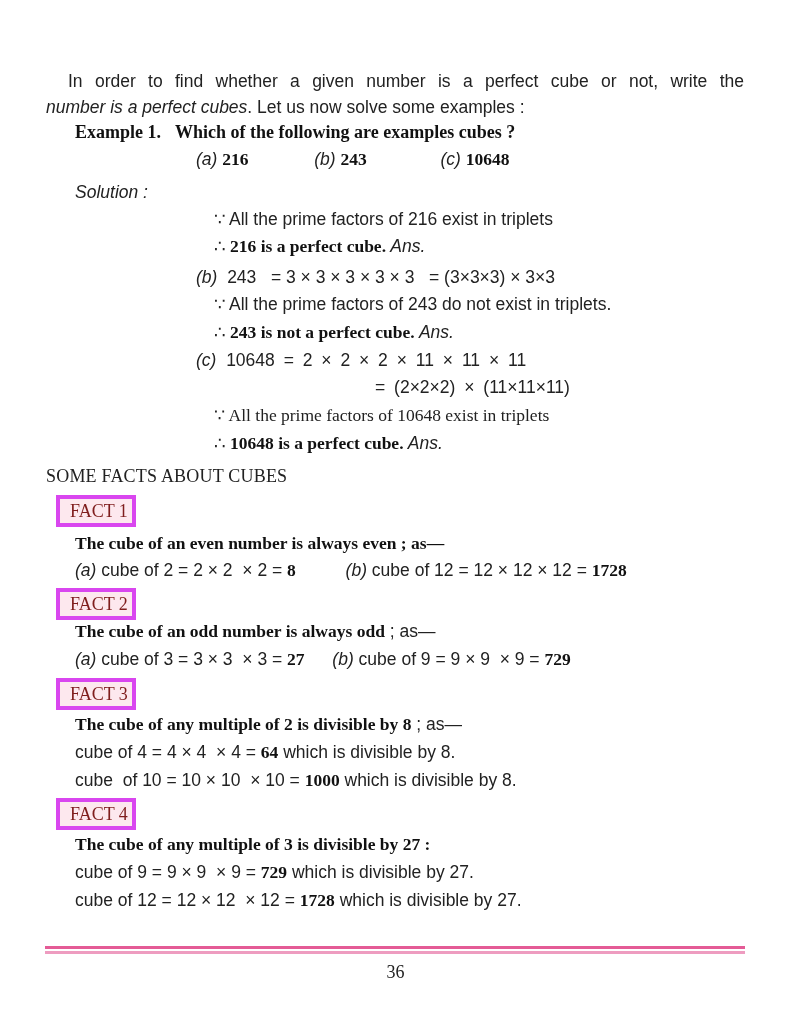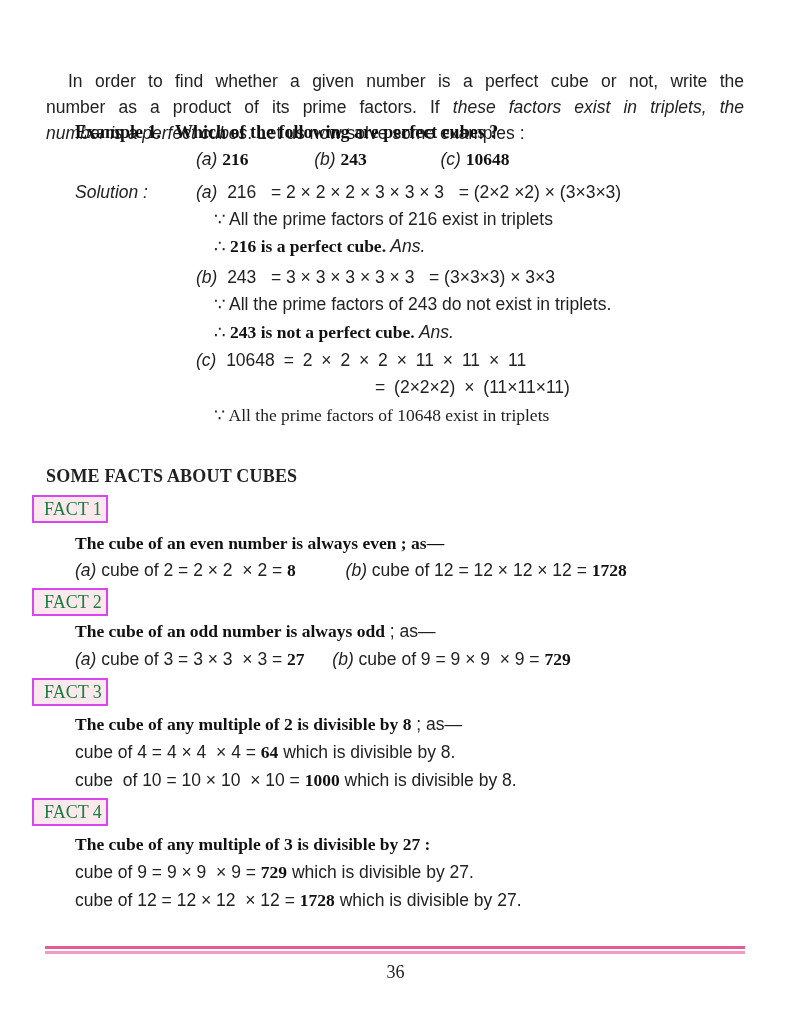--- a/index.html
+++ b/index.html
@@ -6,88 +6,84 @@
   body {
     width: 791px; height: 1024px; position: relative; overflow: hidden;
     font-family: "Liberation Sans", "DejaVu Sans", sans-serif;
     color: #222222;
   }
   .page { position: absolute; left: 0; top: 0; width: 791px; height: 1024px; }
   .line { position: absolute; white-space: nowrap; font-size: 17.5px; line-height: 22px; }
   .b { font-family: "Liberation Serif", "DejaVu Serif", serif; font-weight: bold; color: #111; }
   .i { font-style: italic; }
   .para { position: absolute; left: 46px; width: 698px; font-size: 17.5px; line-height: 26px; text-align: justify; }
-  .heading { position: absolute; left: 46px; font-family: "Liberation Serif", "DejaVu Serif", serif; font-weight: bold; font-size: 18px; letter-spacing: 0.2px; }
+  .heading { position: absolute; left: 46px; font-family: "Liberation Serif", "DejaVu Serif", serif; font-weight: normal; font-size: 18px; letter-spacing: 0.2px; }
   .fact-box {
-    position: absolute; left: 32px; height: 24px; padding: 0 4px 0 10px;
-    border: 2px solid #d946ef; background: #fde8ee;
-    font-family: "Liberation Serif", "DejaVu Serif", serif; font-size: 18px; line-height: 24px; color: #15803d;
+    position: absolute; left: 56px; height: 24px; padding: 0 4px 0 10px;
+    border: 4px solid #d946ef; background: #fde8ee;
+    font-family: "Liberation Serif", "DejaVu Serif", serif; font-size: 18px; line-height: 24px; color: #7f1d1d;
     box-sizing: content-box;
   }
   .rule { position: absolute; left: 45px; width: 700px; }
   .rule1 { top: 946px; height: 3px; background: #e45b96; }
   .rule2 { top: 951px; height: 3px; background: #ee9cc0; }
   .pageno { position: absolute; top: 962px; left: 0; width: 791px; text-align: center; font-family: "Liberation Serif", "DejaVu Serif", serif; font-size: 18px; }
   .gap { display: inline-block; }
 </style>
 </head>
 <body>
 
 <div class="page">
 
   <div class="para" style="top:68px;">
     <div style="text-align:justify;text-align-last:justify;text-indent:22px;">In order to find whether a given number is a perfect cube or not, write the</div>
-    <div style="text-align:justify;text-align-last:justify;">
-      <span>number as a product of its prime factors. If </span><span class="i">these factors exist in triplets, the</span>
-    </div>
     <div>
       <span class="i">number is a perfect cubes</span><span>. Let us now solve some examples :</span>
     </div>
   </div>
 
   <div class="line b" style="left:75px; top:121px; font-size:18px;">
-    <span>Example 1.</span><span class="gap" style="width:14px"></span><span>Which of the following are perfect cubes ?</span>
+    <span>Example 1.</span><span class="gap" style="width:14px"></span><span>Which of the following are examples cubes ?</span>
   </div>
   <div class="line" style="left:196px; top:148px;">
     <span class="i">(a)</span>
     <span class="b">216</span>
     <span class="gap" style="width:56px"></span>
     <span class="i">(b)</span>
     <span class="b">243</span>
     <span class="gap" style="width:64px"></span>
     <span class="i">(c)</span>
     <span class="b">10648</span>
   </div>
 
   <div class="line i" style="left:75px; top:181px;">Solution :</div>
 
-  <div class="line" style="left:196px; top:181px;">
-    <span class="i">(a)</span>&nbsp;
-    <span style="white-space:pre;">216   = 2 × 2 × 2 × 3 × 3 × 3   = (2×2 ×2) × (3×3×3)</span>
-  </div>
   <div class="line" style="left:214px; top:208px;">∵ All the prime factors of 216 exist in triplets</div>
   <div class="line" style="left:214px; top:235px;">
     <span>∴ </span><span class="b">216 is a perfect cube.</span><span class="i"> Ans.</span>
   </div>
 
   <div class="line" style="left:196px; top:266px;">
     <span class="i">(b)</span>&nbsp;
     <span style="white-space:pre;">243   = 3 × 3 × 3 × 3 × 3   = (3×3×3) × 3×3</span>
   </div>
   <div class="line" style="left:214px; top:293px;">∵ All the prime factors of 243 do not exist in triplets.</div>
   <div class="line" style="left:214px; top:321px;">
     <span>∴ </span><span class="b">243 is not a perfect cube.</span><span class="i"> Ans.</span>
   </div>
 
   <div class="line" style="left:196px; top:349px;">
     <span class="i">(c)</span>&nbsp;
     <span style="word-spacing:4px;">10648 = 2 × 2 × 2 × 11 × 11 × 11</span>
   </div>
   <div class="line" style="left:375px; top:376px; word-spacing:4px;">= (2×2×2) × (11×11×11)</div>
   <div class="line" style="left:214px; top:404px;font-family:Liberation Serif, serif;">∵ All the prime factors of 10648 exist in triplets</div>
+  <div class="line" style="left:214px; top:432px;">
+    <span>∴ </span><span class="b">10648 is a perfect cube.</span><span class="i"> Ans.</span>
+  </div>
 
   <div class="heading" style="top:466px;">SOME FACTS ABOUT CUBES</div>
 
   <div class="fact-box" style="top:495px;">FACT 1</div>
   <div class="line b" style="left:75px; top:532px; font-size:17.5px;">The cube of an even number is always even ; as—</div>
   <div class="line" style="left:75px; top:559px;">
     <span class="i">(a)</span><span style="white-space:pre;"> cube of 2 = 2 × 2  × 2 = </span><span class="b">8</span>
     <span class="gap" style="width:40px"></span>
     <span class="i">(b)</span><span style="white-space:pre;"> cube of 12 = 12 × 12 × 12 = </span><span class="b">1728</span>
   </div>

